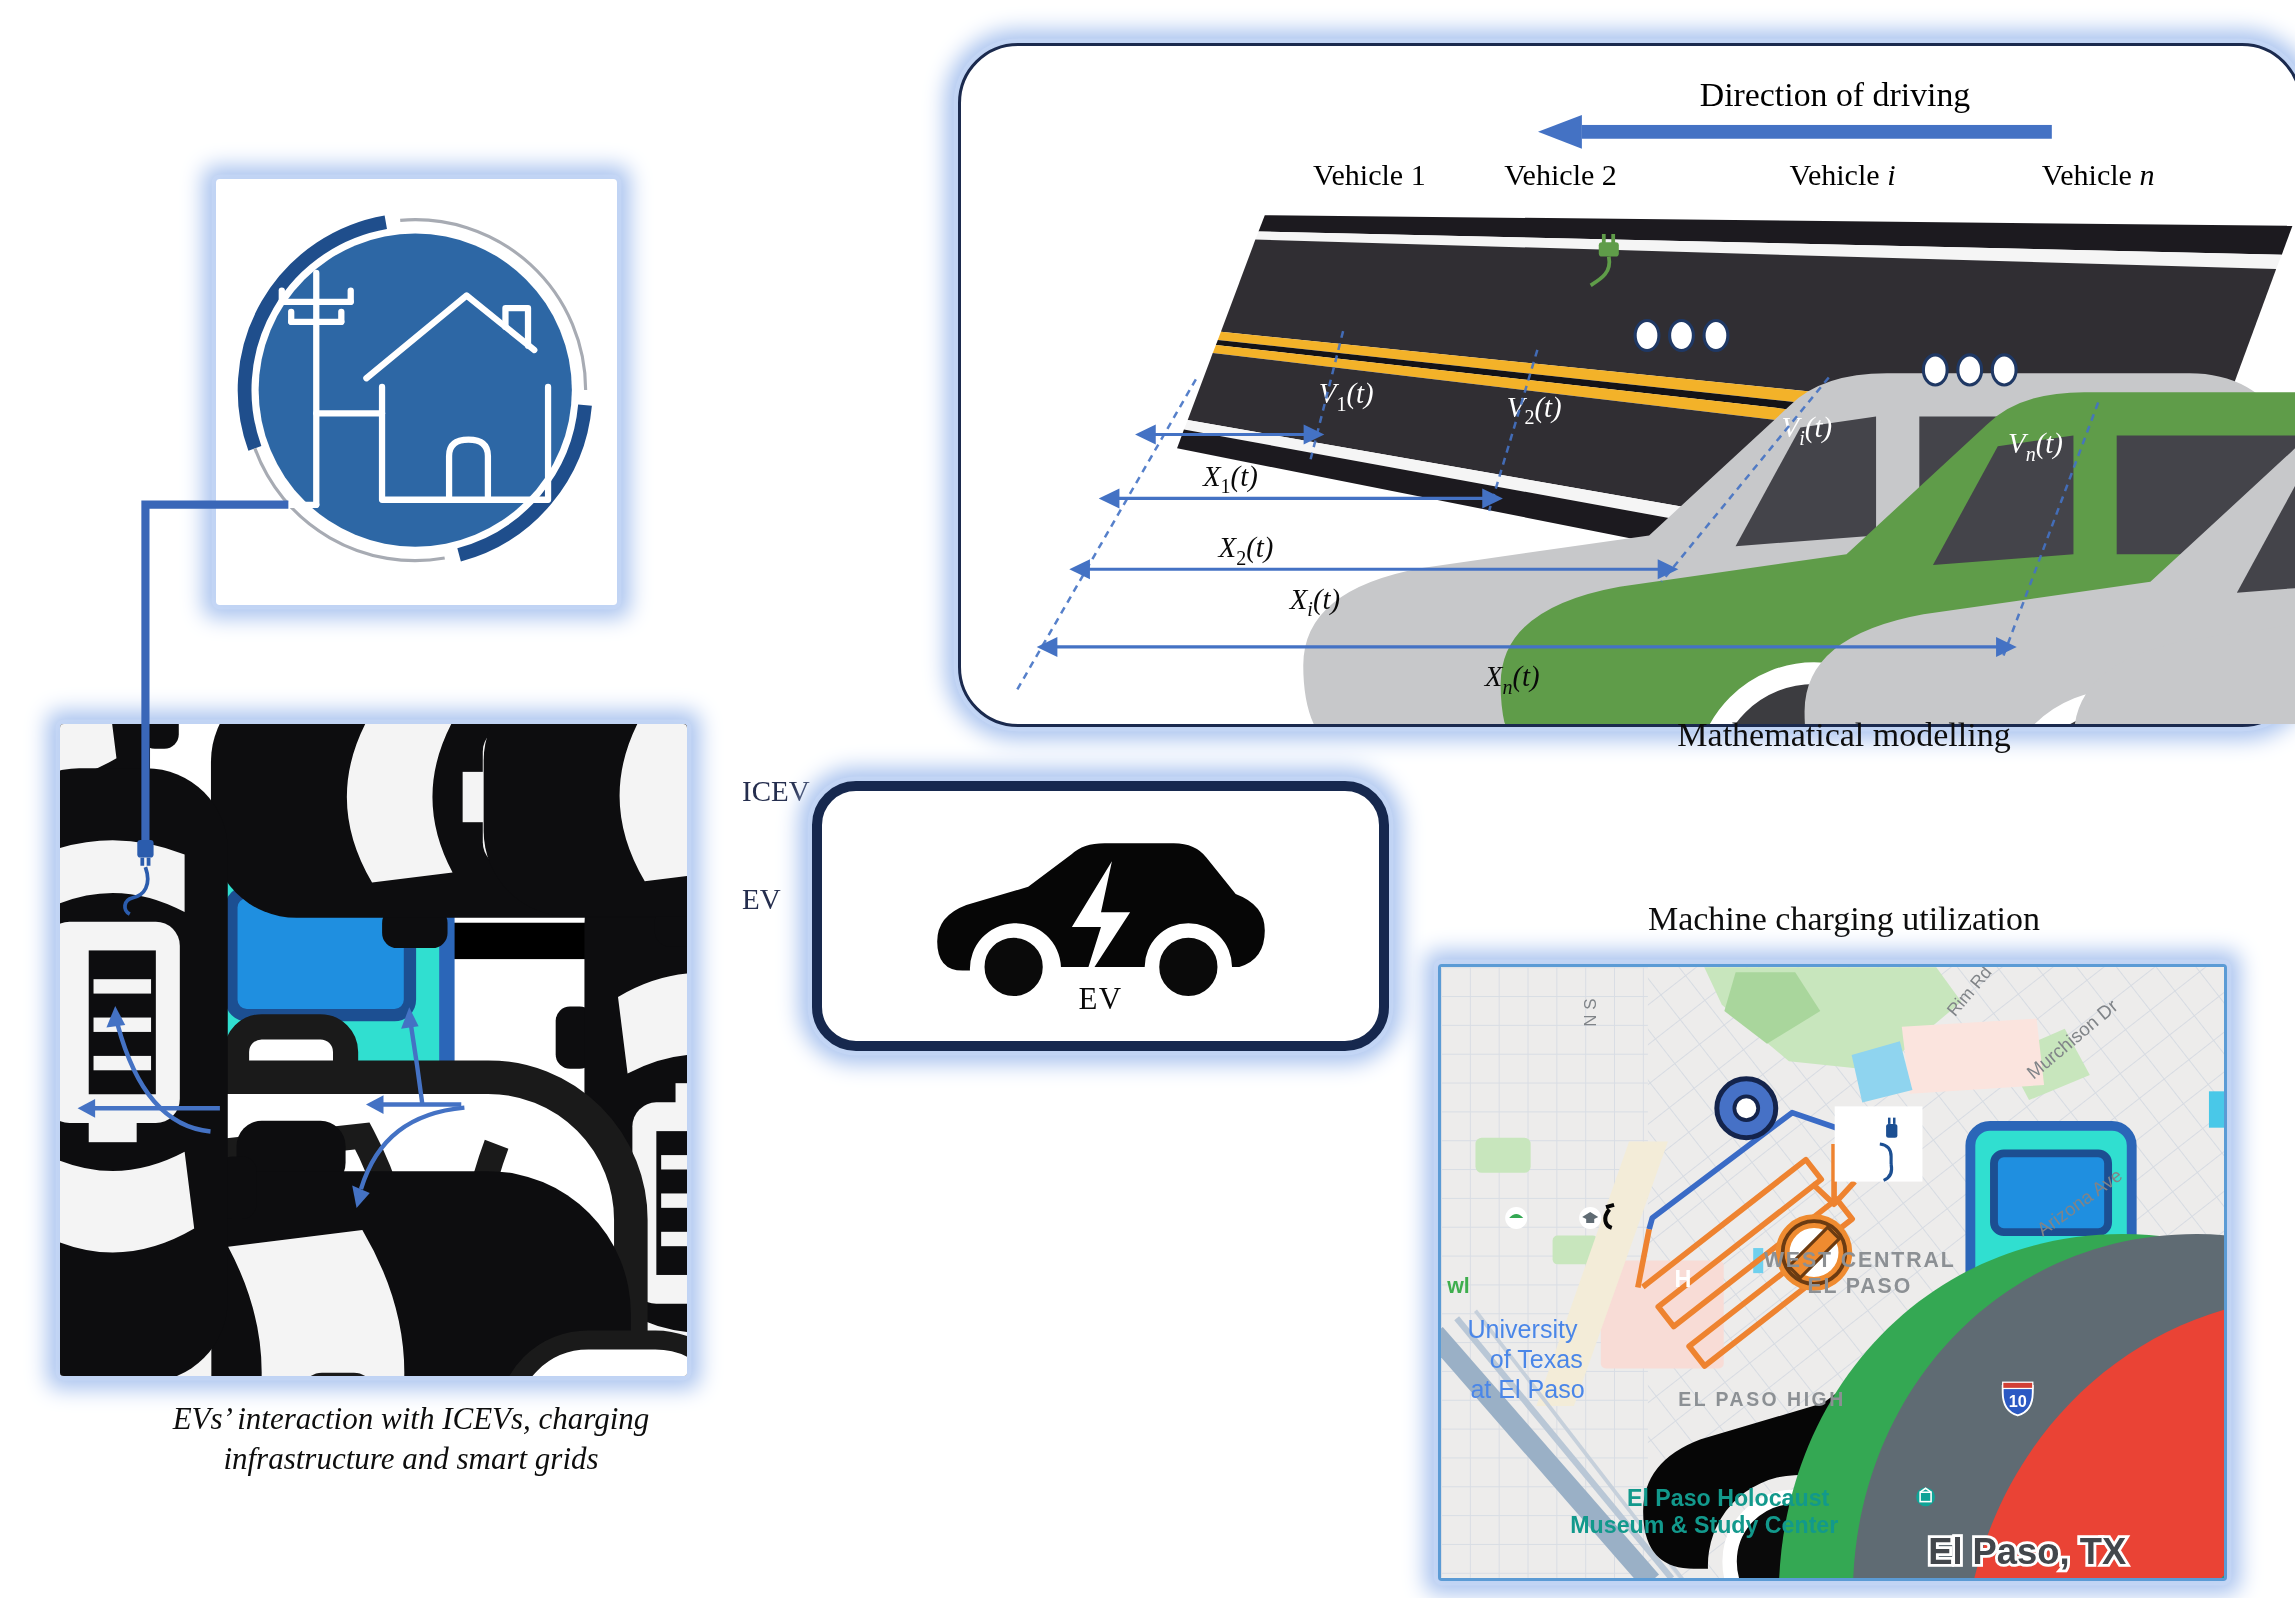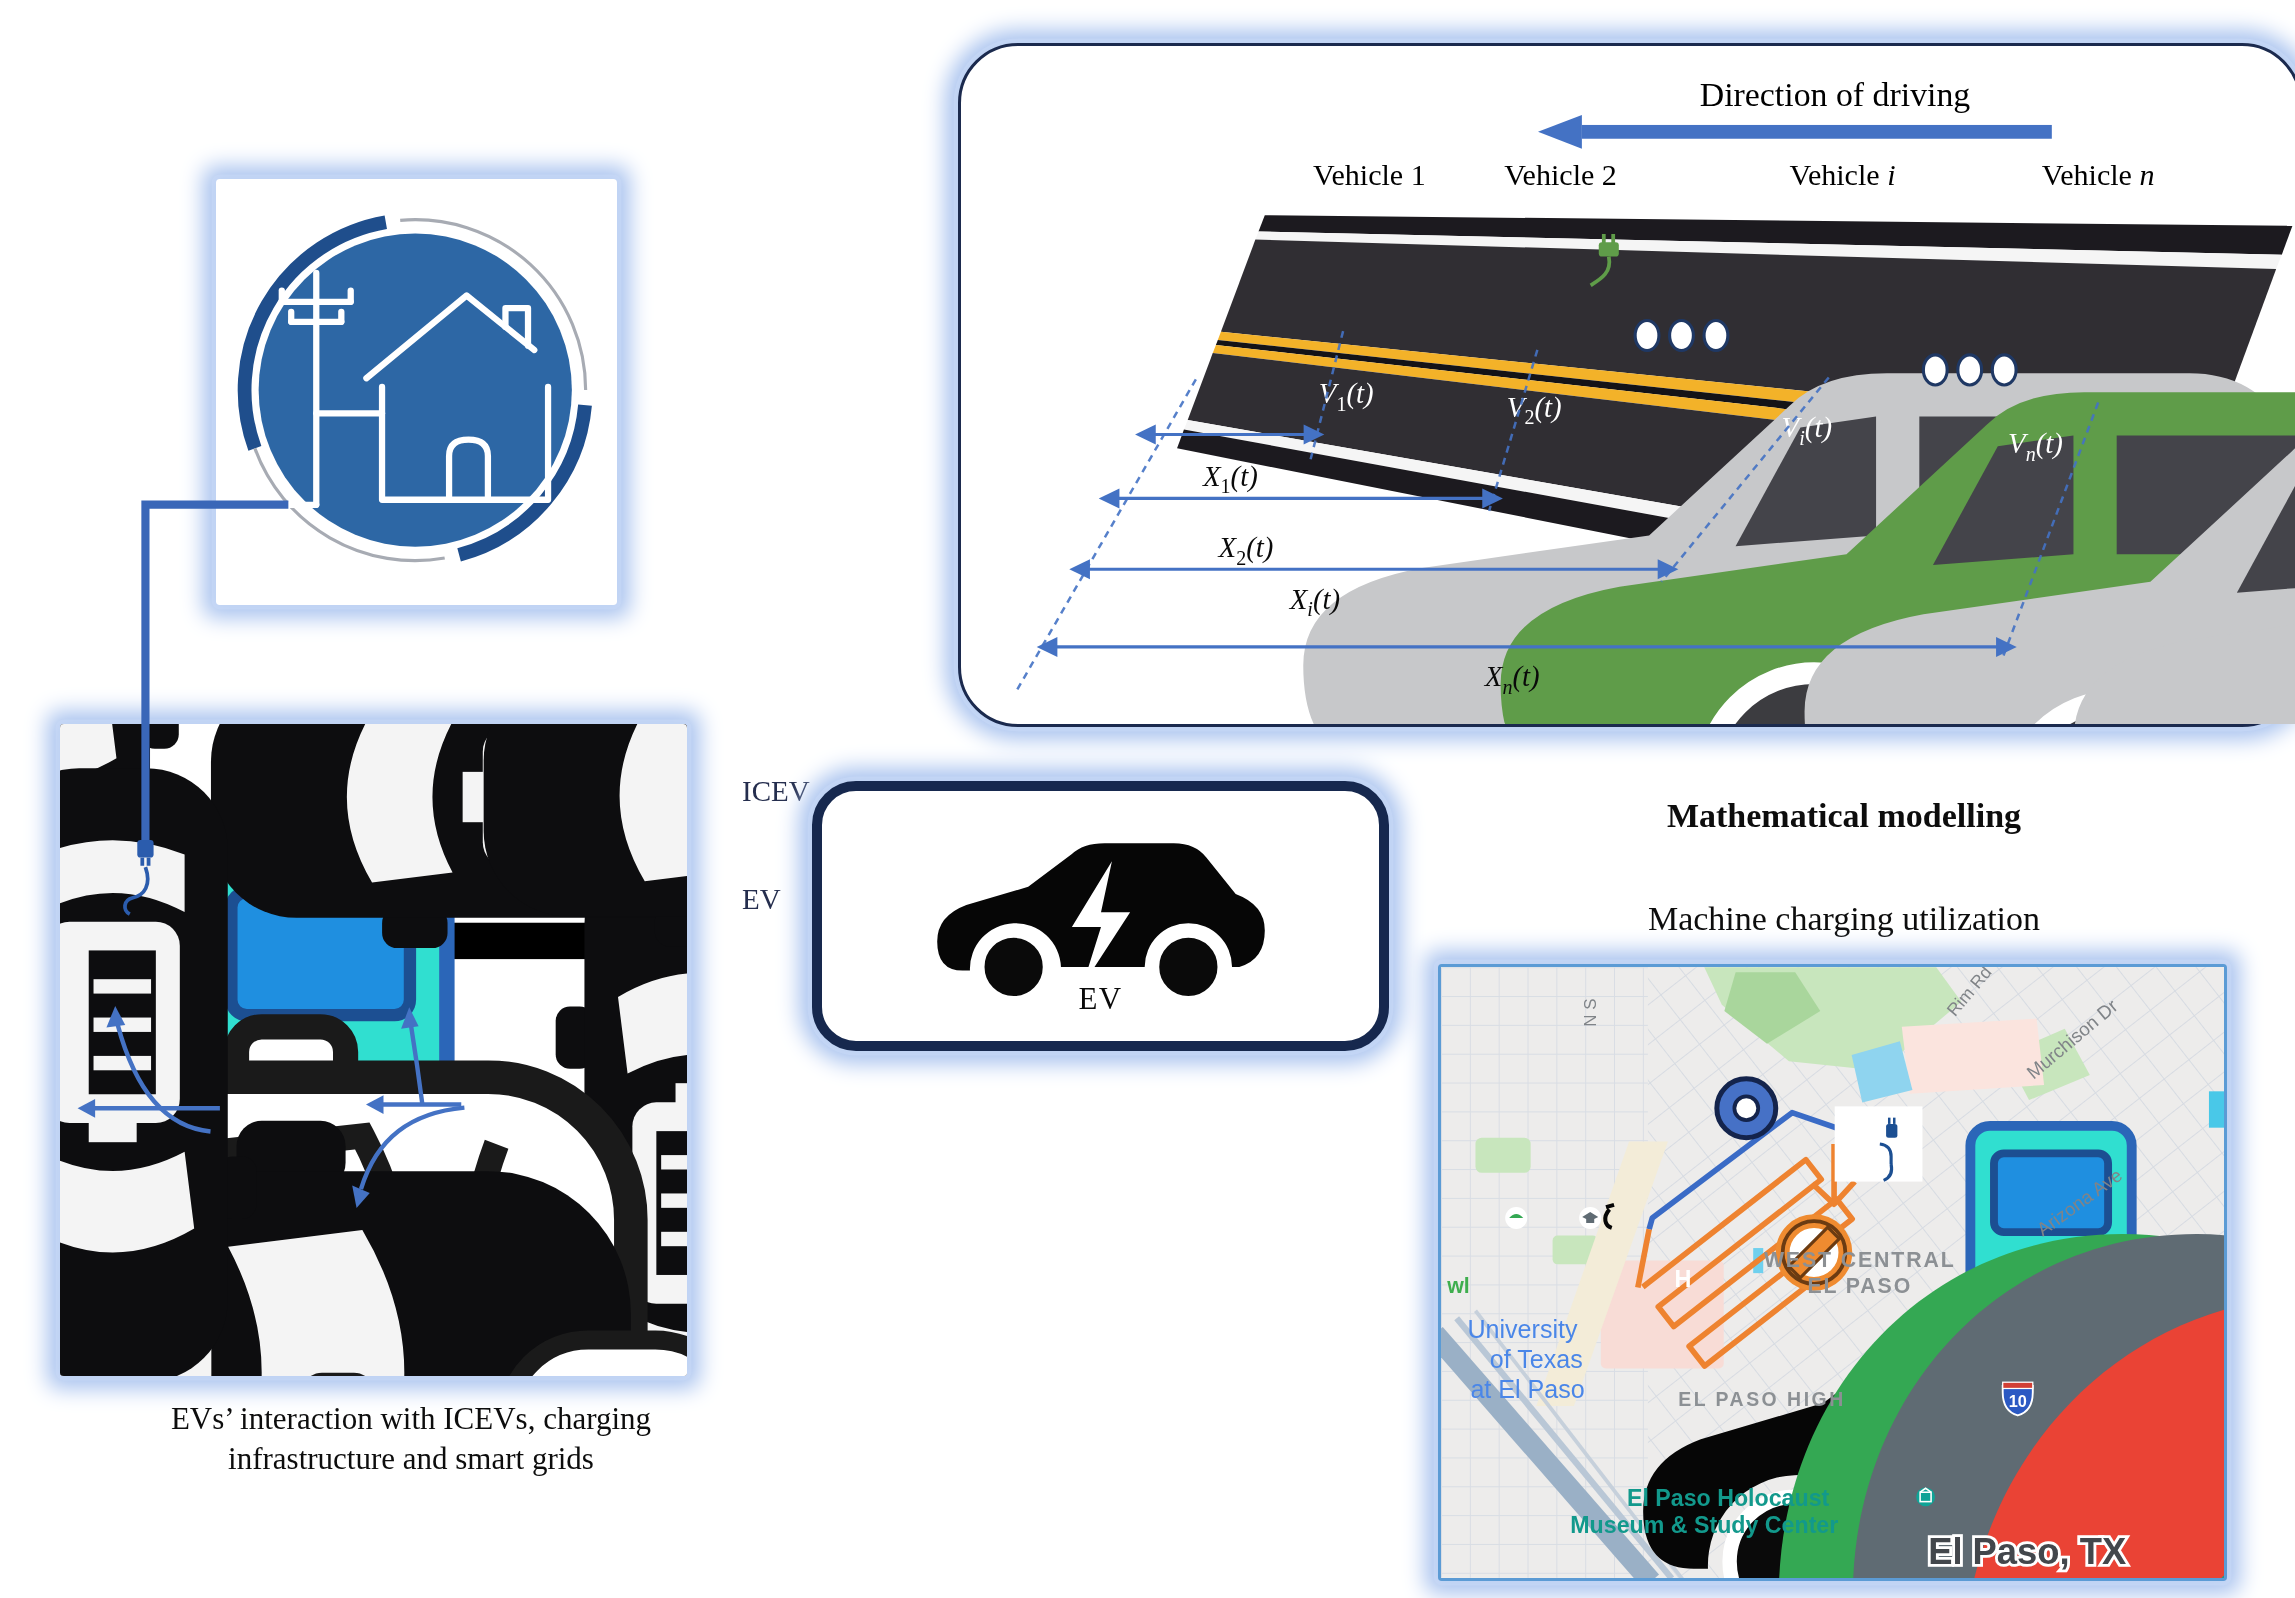--- a/index.html
+++ b/index.html
@@ -4,21 +4,21 @@
 <style>
   html,body{margin:0;padding:0;background:#fff;}
   .canvas{position:relative;width:2295px;height:1598px;background:#fff;overflow:hidden;
           font-family:"Liberation Serif",serif;}
   .panel{position:absolute;background:#fff;}
   .glow{box-shadow:0 0 0 4.4px rgba(200,216,246,.65), 0 0 21px 12.5px #a9c3ef;}
   .navy-frame{border:3.1px solid #1b2a4e;border-radius:60px;}
   .abs{position:absolute;}
   .cap{position:absolute;text-align:center;color:#0d0d0d;}
   .cap-big{font-size:34px;}
-  .cap-two{font-size:31px;line-height:1.30;}
+  .cap-two{font-size:31px;line-height:1.30;font-style:italic;}
   .legend-label{position:absolute;font-size:29px;color:#252e4e;margin-top:38px;}
   svg{display:block;}
   svg text{font-family:"Liberation Serif",serif;}
   text.sans, .sans text{font-family:"Liberation Sans",sans-serif;}
   .it{font-style:italic;}
   .ev-label{position:absolute;text-align:center;font-size:31px;color:#0a0a0a;letter-spacing:1.3px;}
 </style>
 </head>
 <body>
 
@@ -278,21 +278,21 @@
 
     <g font-size="46" font-style="italic" fill="#0a0a0a" text-anchor="middle">
       <text x="407" y="702"><tspan>X</tspan><tspan dy="12" font-size="32" font-style="normal">1</tspan><tspan dy="-12">(t)</tspan></text>
       <text x="432" y="816"><tspan>X</tspan><tspan dy="12" font-size="32" font-style="normal">2</tspan><tspan dy="-12">(t)</tspan></text>
       <text x="542" y="898"><tspan>X</tspan><tspan dy="12" font-size="32">i</tspan><tspan dy="-12">(t)</tspan></text>
       <text x="857" y="1022"><tspan>X</tspan><tspan dy="12" font-size="32">n</tspan><tspan dy="-12">(t)</tspan></text>
     </g>
   </svg>
 </div>
 
-<div class="cap cap-big" style="left:1499px;top:797px;width:690px;font-weight:bold;">Mathematical modelling</div>
+<div class="cap cap-big" style="left:1499px;top:716px;width:690px;">Mathematical modelling</div>
 <div class="cap cap-big" style="left:1499px;top:900px;width:690px;">Machine charging utilization</div>
 
 <div class="panel glow" style="left:1438px;top:964px;width:783px;height:611px;border:3.1px solid #5b9bd5;border-radius:3.8px;overflow:hidden;">
   <svg class="sans" width="783" height="611" viewBox="0 0 1249 974">
     <defs>
       <pattern id="pA" width="46" height="46" patternUnits="userSpaceOnUse">
         <rect width="46" height="46" fill="#edeceb"></rect>
         <path d="M0,0 H46 M0,0 V46" stroke="#d8dde4" stroke-width="3" fill="none"></path>
       </pattern>
       <pattern id="pB" width="50" height="50" patternUnits="userSpaceOnUse" patternTransform="rotate(52)">

